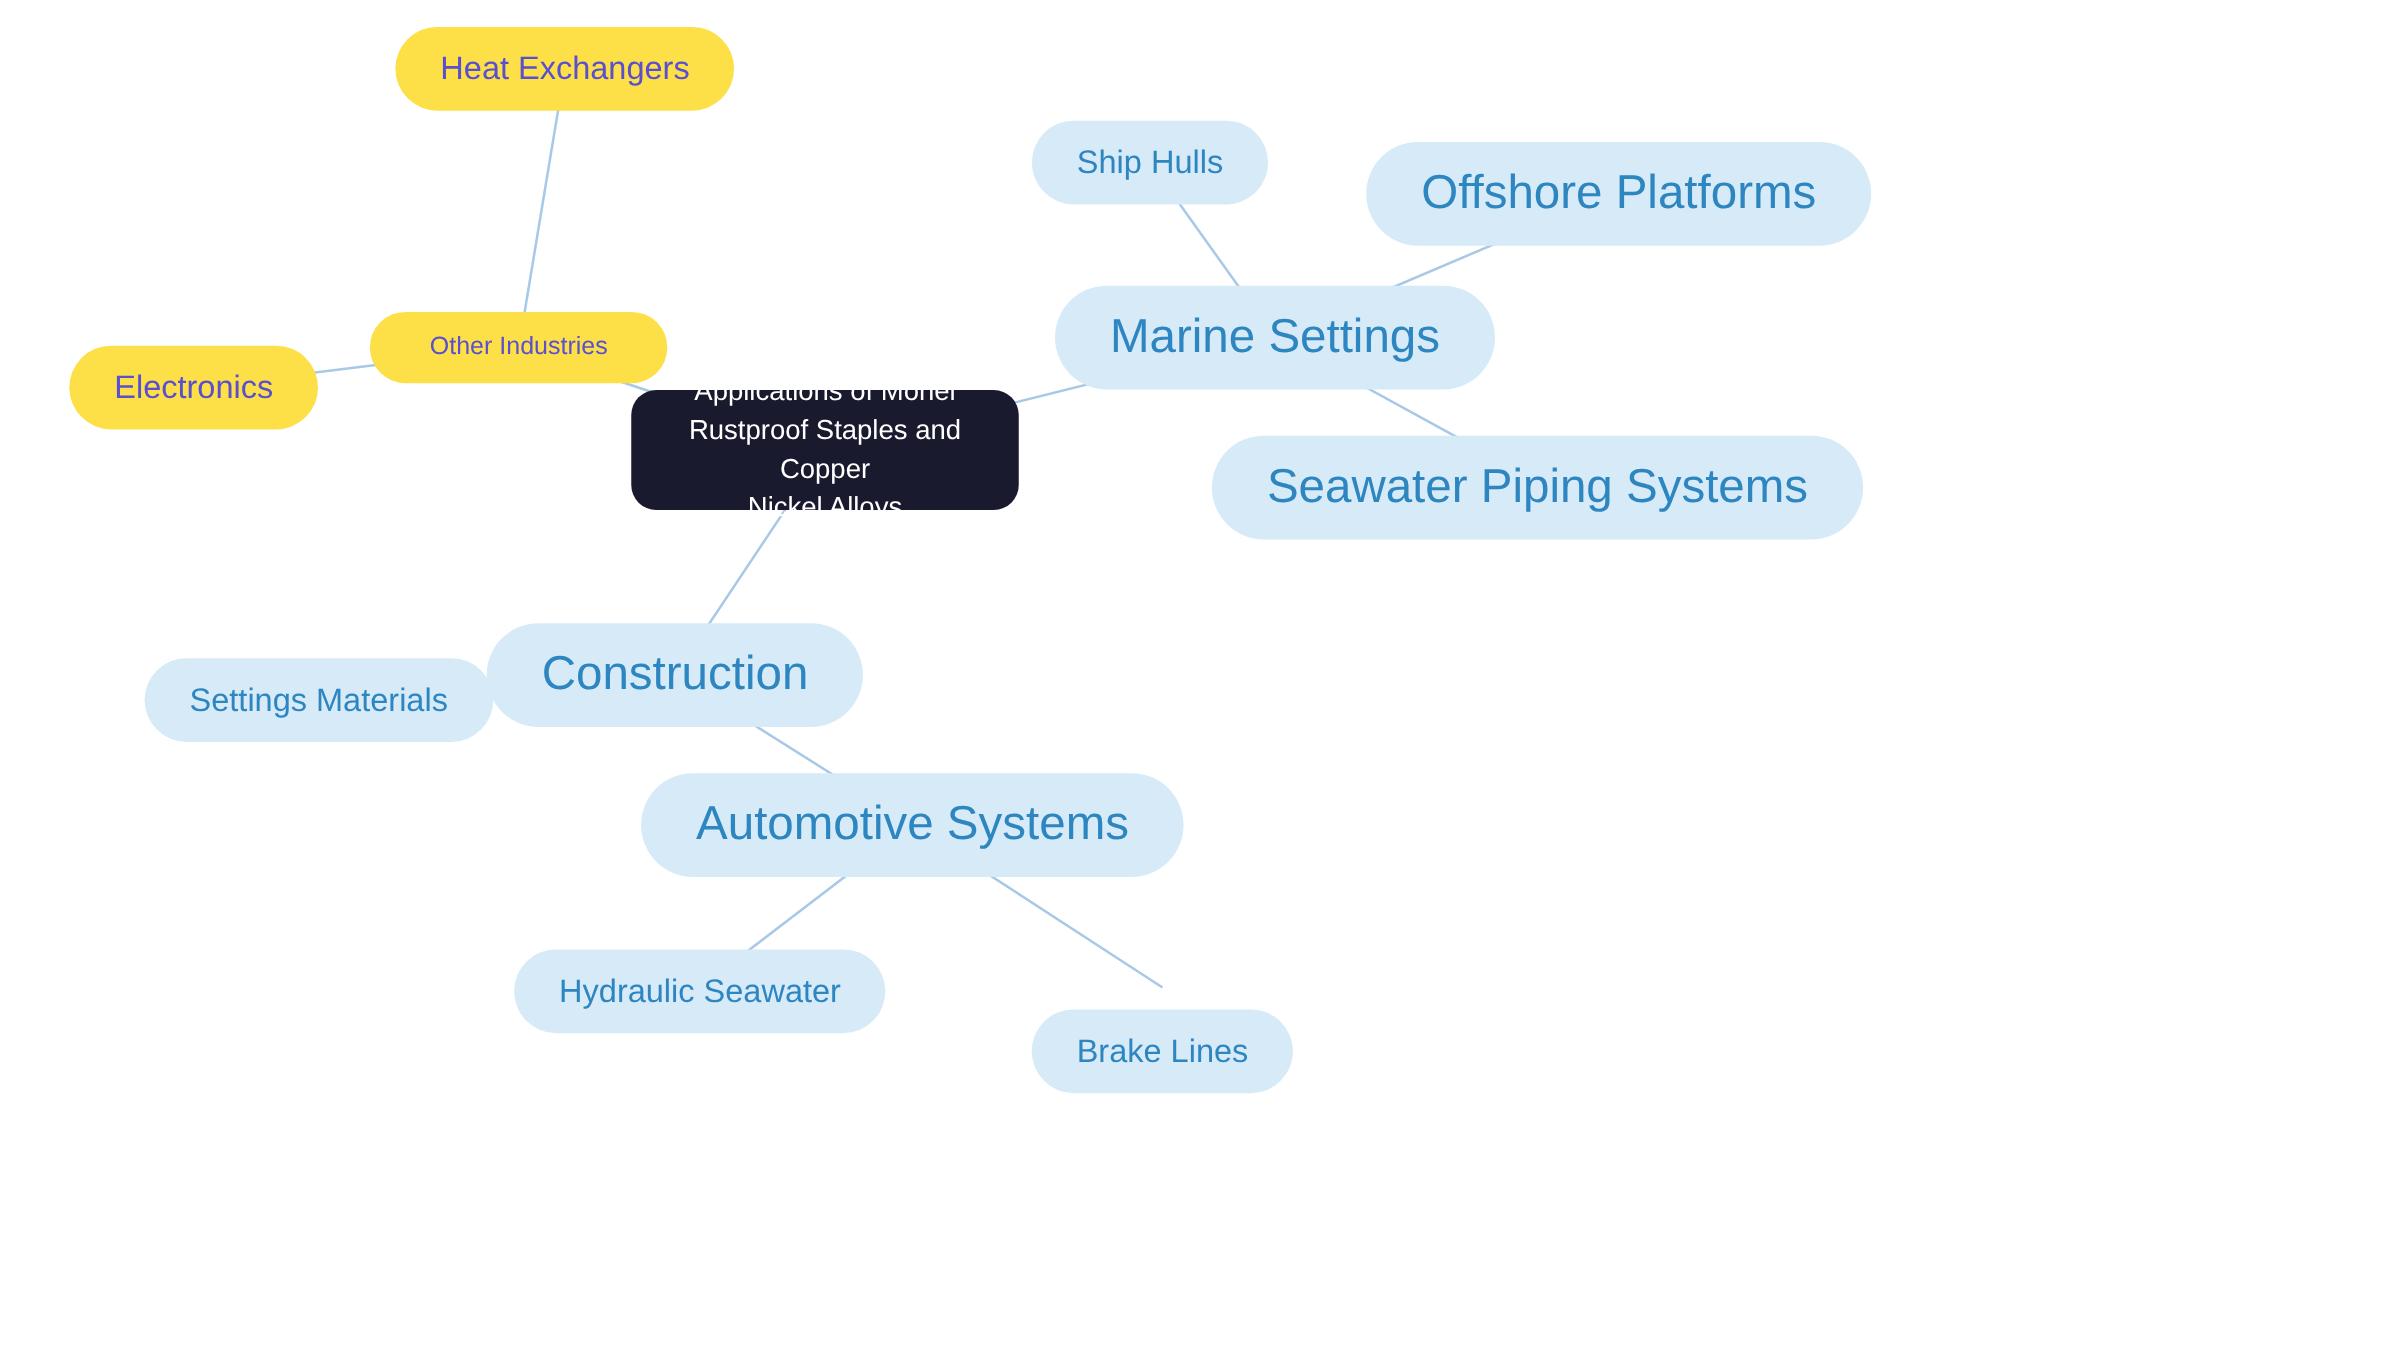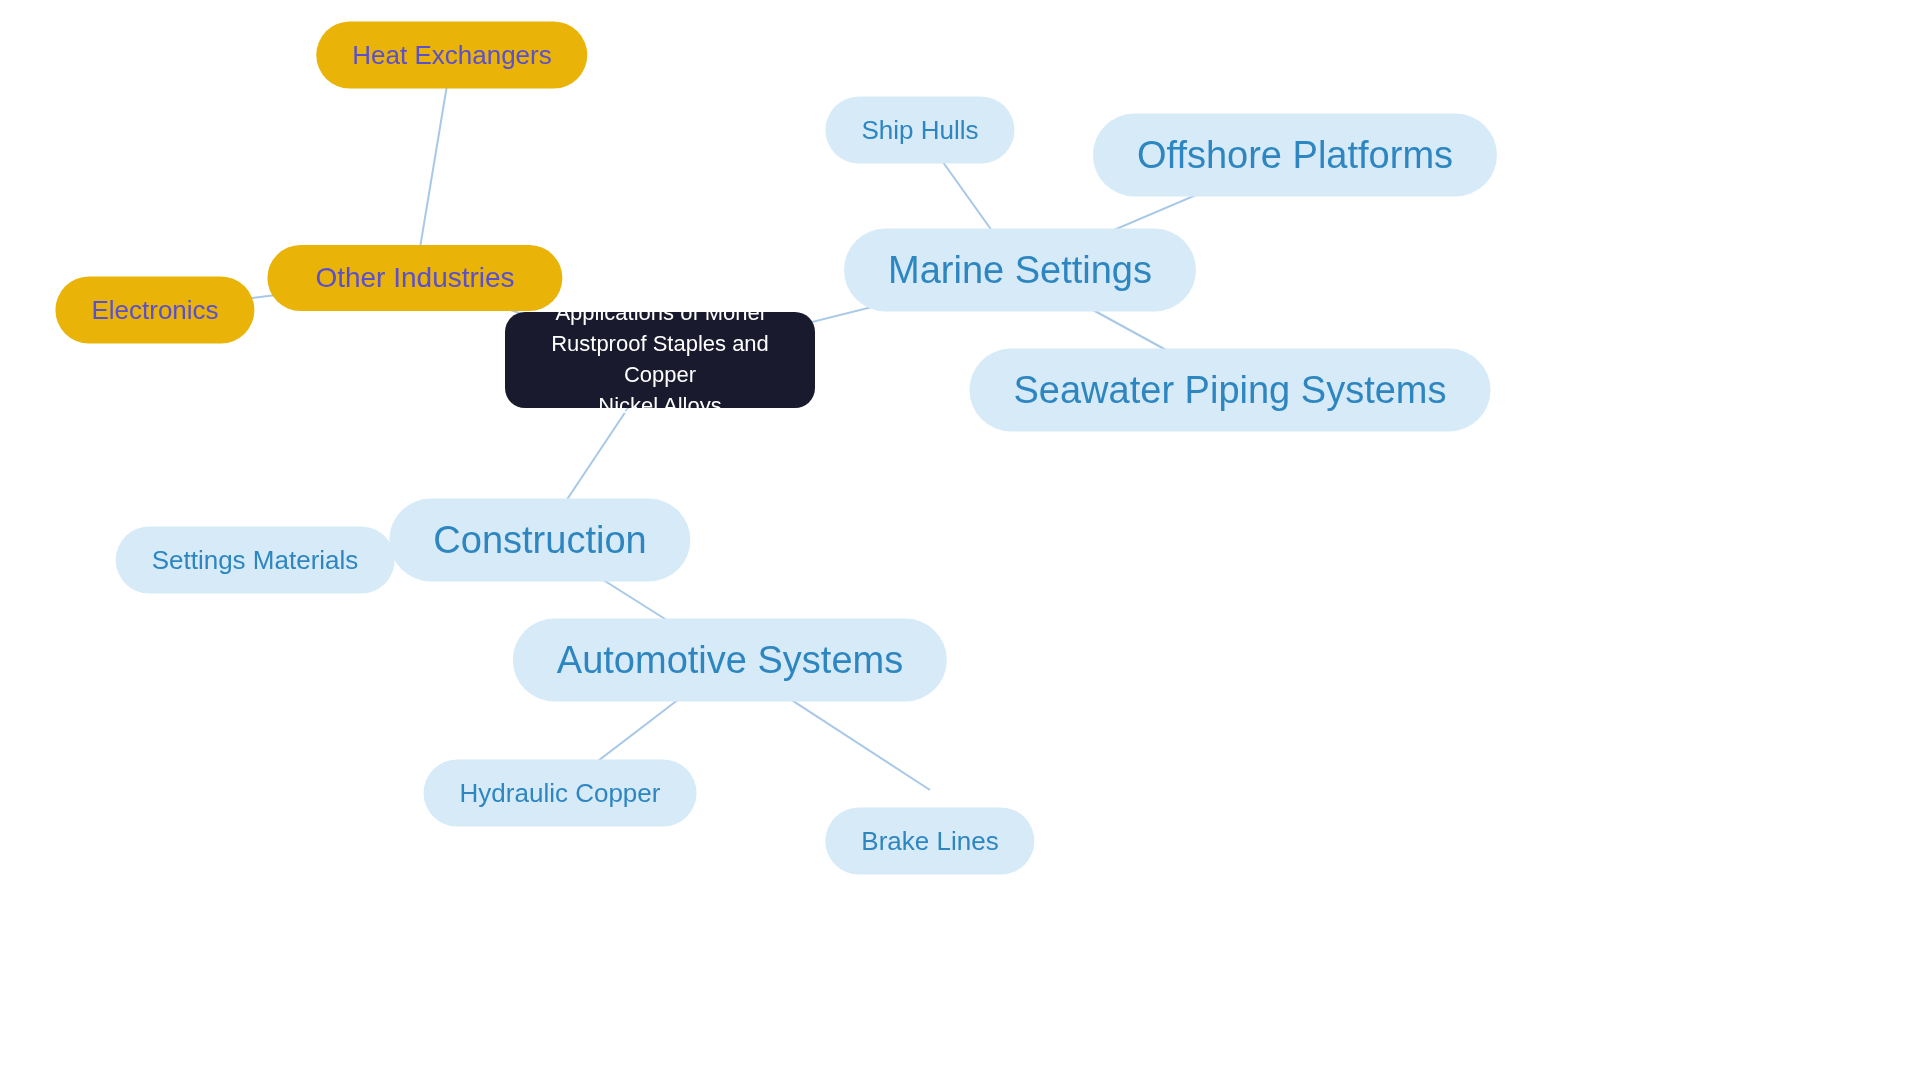--- a/index.html
+++ b/index.html
@@ -45,28 +45,28 @@
       font-size: 26px;
       font-weight: 400;
       padding: 18px 36px;
       border: none;
     }
     .node-blue-lg {
       font-size: 38px;
       padding: 20px 44px;
     }
     .node-purple {
-      background: #eab308;
+      background: #fde047;
       color: #5a4fcf;
       font-size: 26px;
       font-weight: 400;
       padding: 18px 36px;
     }
     .node-purple-lg {
-      font-size: 28px;
+      font-size: 20px;
       padding: 17px 48px;
     }
   </style>
 </head>
 <body>
 
 <svg class="connections" id="svg-connections">
     <line x1="660" y1="360" x2="1020" y2="270" stroke="#a8c8e8" stroke-width="2"></line>
     <line x1="1020" y1="270" x2="920" y2="130" stroke="#a8c8e8" stroke-width="2"></line>
     <line x1="1020" y1="270" x2="1290" y2="155" stroke="#a8c8e8" stroke-width="2"></line>
@@ -121,18 +121,18 @@
 
 <div class="node node-blue" style="left: 255px; top: 560px;">
   <span>Settings Materials</span>
 </div>
 
 <div class="node node-blue node-blue-lg" style="left: 730px; top: 660px;">
   <span>Automotive Systems</span>
 </div>
 
 <div class="node node-blue" style="left: 560px; top: 793px;">
-  <span>Hydraulic Copper</span>
+  <span>Hydraulic Seawater</span>
 </div>
 
 <div class="node node-blue" style="left: 930px; top: 793px; margin-top: 48px;">
   <span>Brake Lines</span>
 </div>
 
 </body></html>

